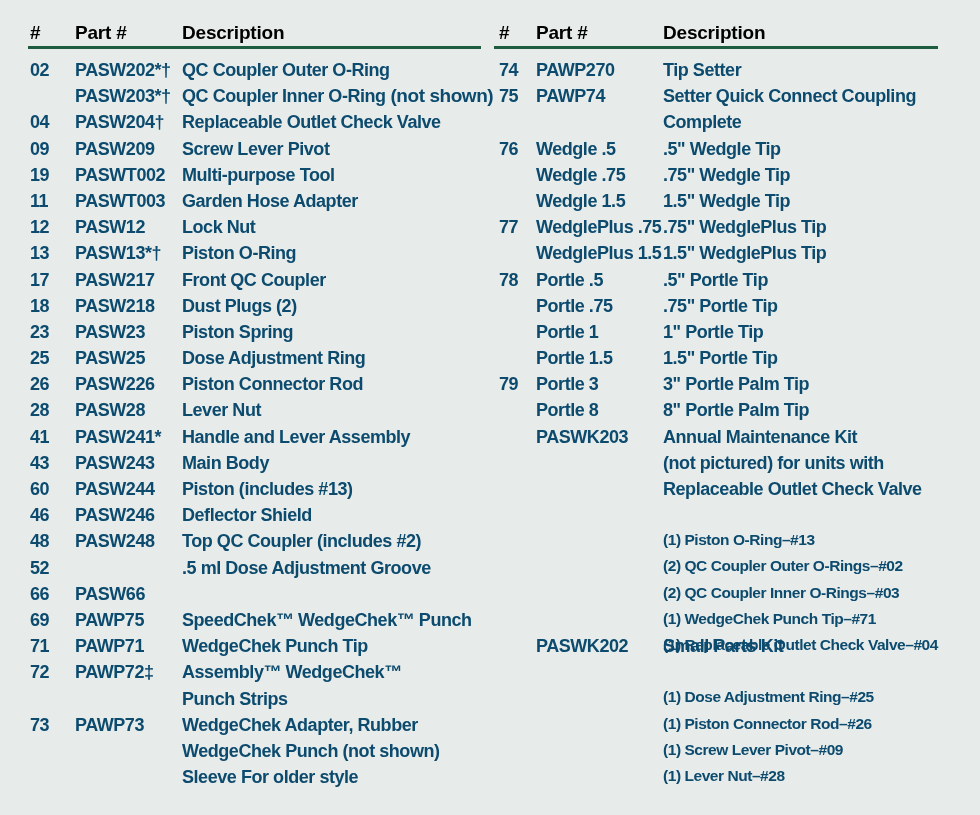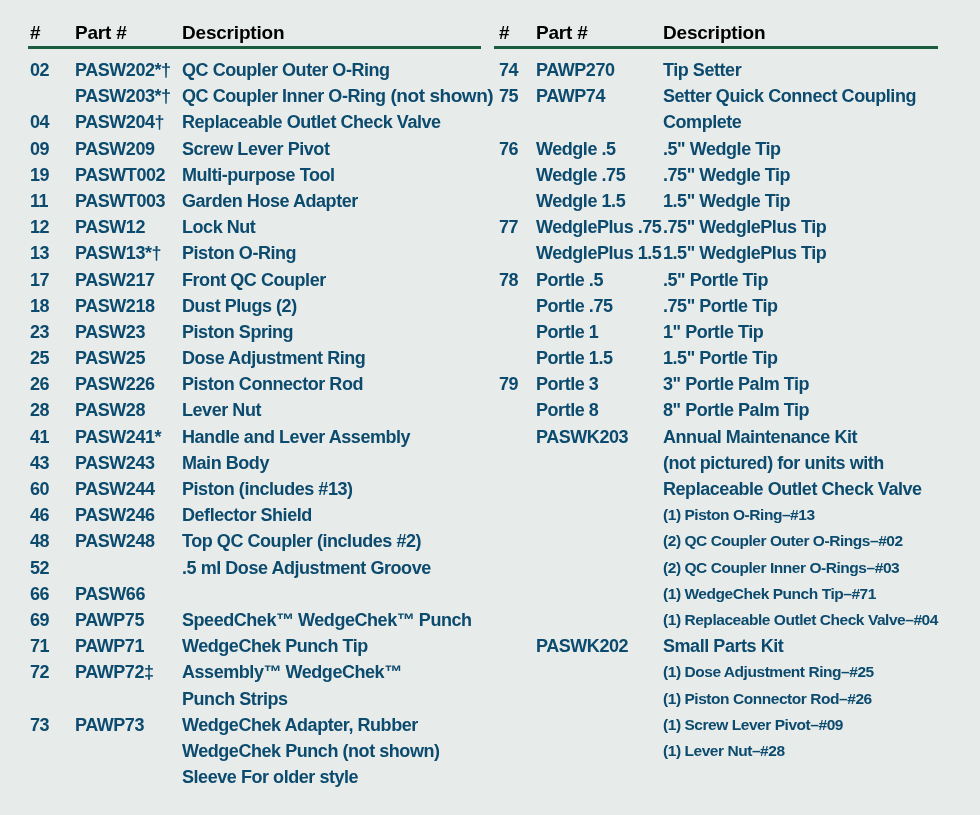--- a/index.html
+++ b/index.html
@@ -52,21 +52,21 @@
   .row {
     height: 26.2px;
     line-height: 26.2px;
     font-size: 18px;
     font-weight: bold;
     color: #0c4a6e;
     letter-spacing: -0.45px;
   }
   .tbl-left  .c-num { padding-left: 2px; }
   .tbl-right .c-num { padding-left: 5px; }
-  .c-desc.small-desc { font-size: 15.5px; }
+  .c-desc.small-desc { font-size: 15.5px; margin-top: 25px; }
   .note { font-size: 19px; }
 </style>
 </head>
 <body style="background: rgb(231, 236, 234);">
 
 <div class="page">
   <div class="tables">
 
     <section class="tbl tbl-left">
       <div class="hdr-row">

